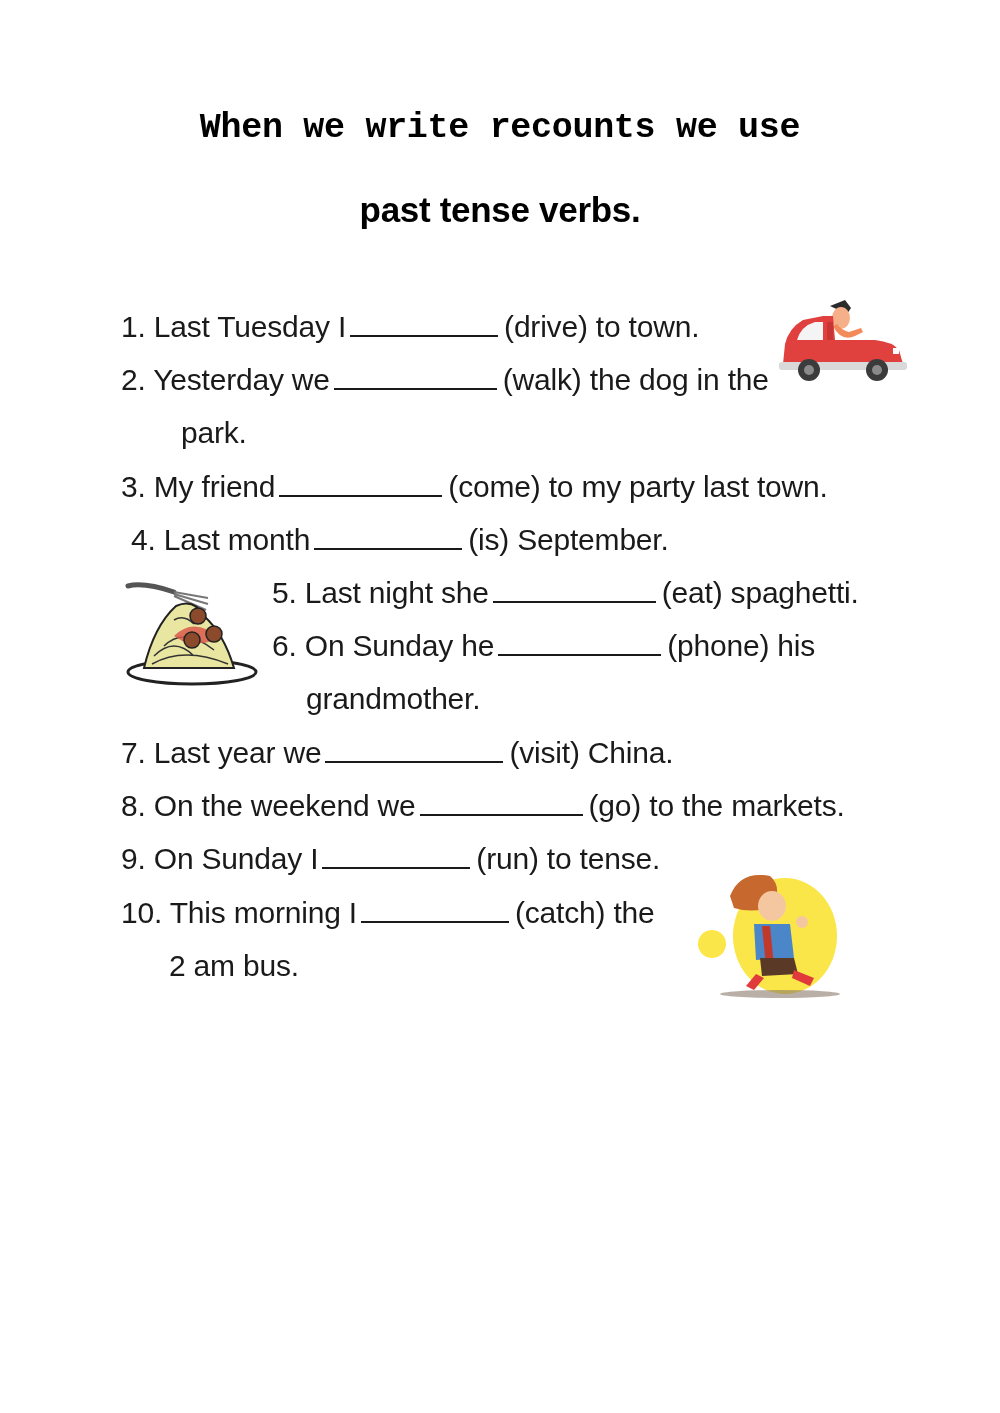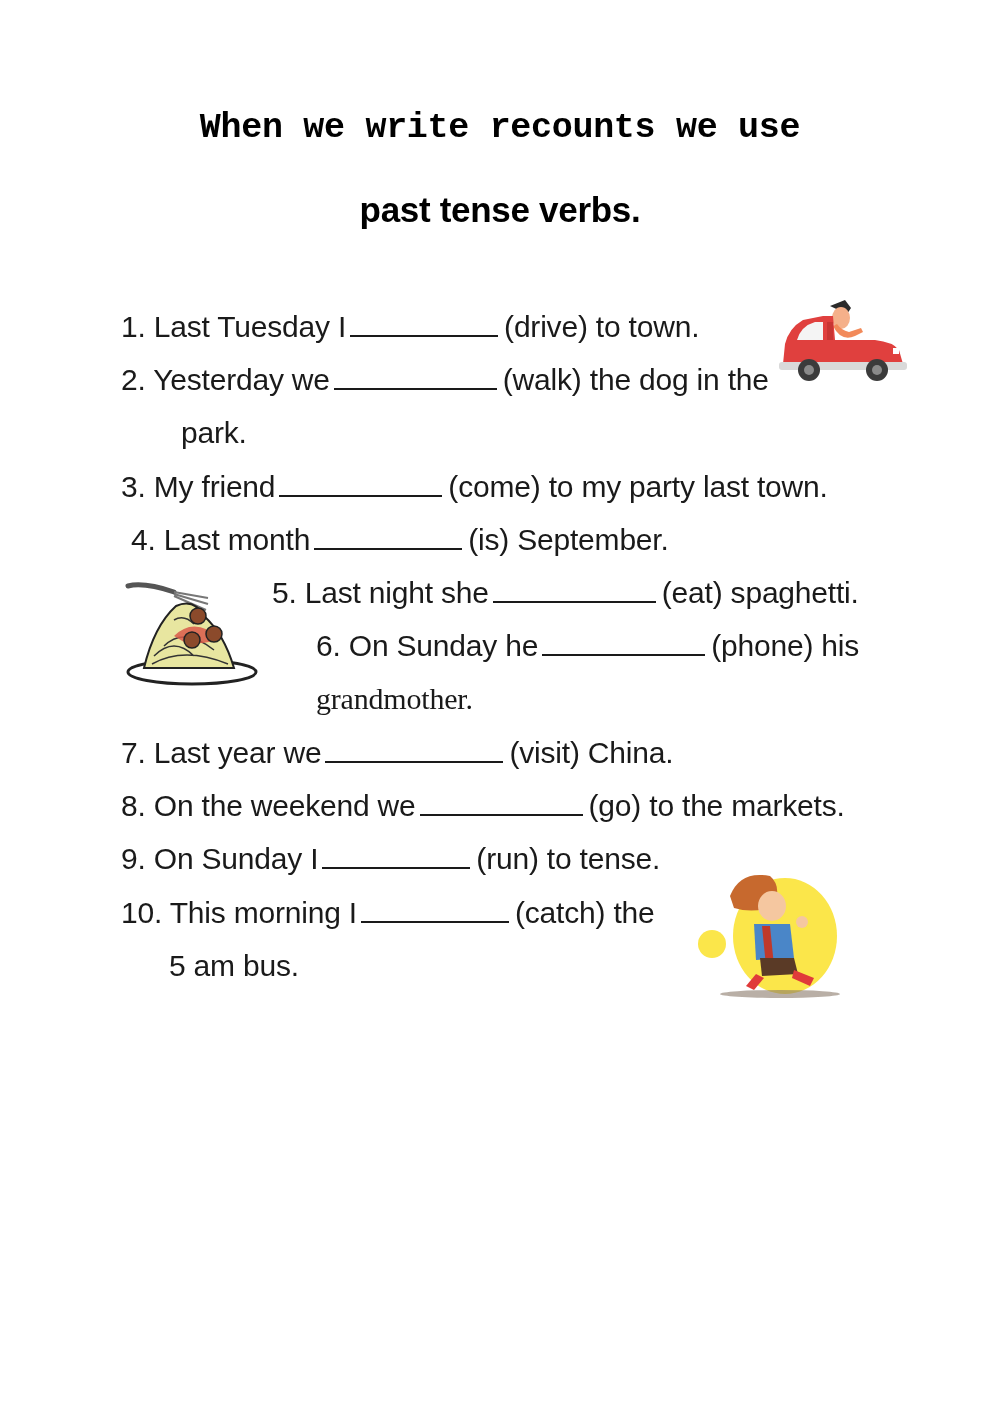--- a/index.html
+++ b/index.html
@@ -41,26 +41,26 @@
   <span>Last month</span><span class="blank" style="width:148px;"></span><span>(is)</span>
   <span>September.</span>
 </div>
 
 <div class="line" style="left:272px; top:576px;text-align:right;">
   <span>5.</span>
   <span>Last night she</span><span class="blank" style="width:163px;"></span><span>(eat)</span>
   <span>spaghetti.</span>
 </div>
 
-<div class="line" style="left:272px; top:629px;margin-left:44px;">
+<div class="line" style="left:272px; top:629px;">
   <span>6.</span>
   <span>On Sunday he</span><span class="blank" style="width:163px;"></span><span>(phone)</span>
   <span>his</span>
 </div>
-<div class="line" style="left:316px; top:682px;font-family:Liberation Serif, serif;">grandmother.</div>
+<div class="line" style="left:306px; top:682px;">grandmother.</div>
 
 <div class="line" style="left:121px; top:736px;text-align:right;">
   <span>7.</span>
   <span>Last year we</span><span class="blank" style="width:178px;"></span><span>(visit)</span>
   <span>China.</span>
 </div>
 
 <div class="line" style="left:121px; top:789px;">
   <span>8.</span>
   <span>On the weekend we</span><span class="blank" style="width:163px;"></span><span>(go)</span>
@@ -71,21 +71,21 @@
   <span>9.</span>
   <span>On Sunday I</span><span class="blank" style="width:148px;"></span><span>(run)</span>
   <span>to tense.</span>
 </div>
 
 <div class="line" style="left:121px; top:896px;">
   <span>10.</span>
   <span>This morning I</span><span class="blank" style="width:148px;"></span><span>(catch)</span>
   <span>the</span>
 </div>
-<div class="line" style="left:169px; top:949px;">5 am bus.</div>
+<div class="line" style="left:169px; top:949px;">2 am bus.</div>
 
 <div class="pic" style="left:775px; top:292px; width:135px; height:95px;">
   <svg width="135" height="95" viewBox="0 0 135 95">
 
     <path d="M55 14 L70 8 L76 16 L72 22 Z" fill="#2b2b2b"></path>
     <ellipse cx="66" cy="26" rx="9" ry="11" fill="#f5b08a"></ellipse>
     <path d="M58 34 Q66 50 80 44 L88 40 L86 36 L74 40 Q66 38 62 32 Z" fill="#f28a5a"></path>
 
     <path d="M8 72 L10 52 Q14 36 28 28 L48 24 L58 24 L60 48 L100 48 Q118 50 124 58 L128 72 Z" fill="#e0403e"></path>
     <path d="M22 48 Q26 34 40 30 L48 30 L48 48 Z" fill="#f4f4f4"></path>

